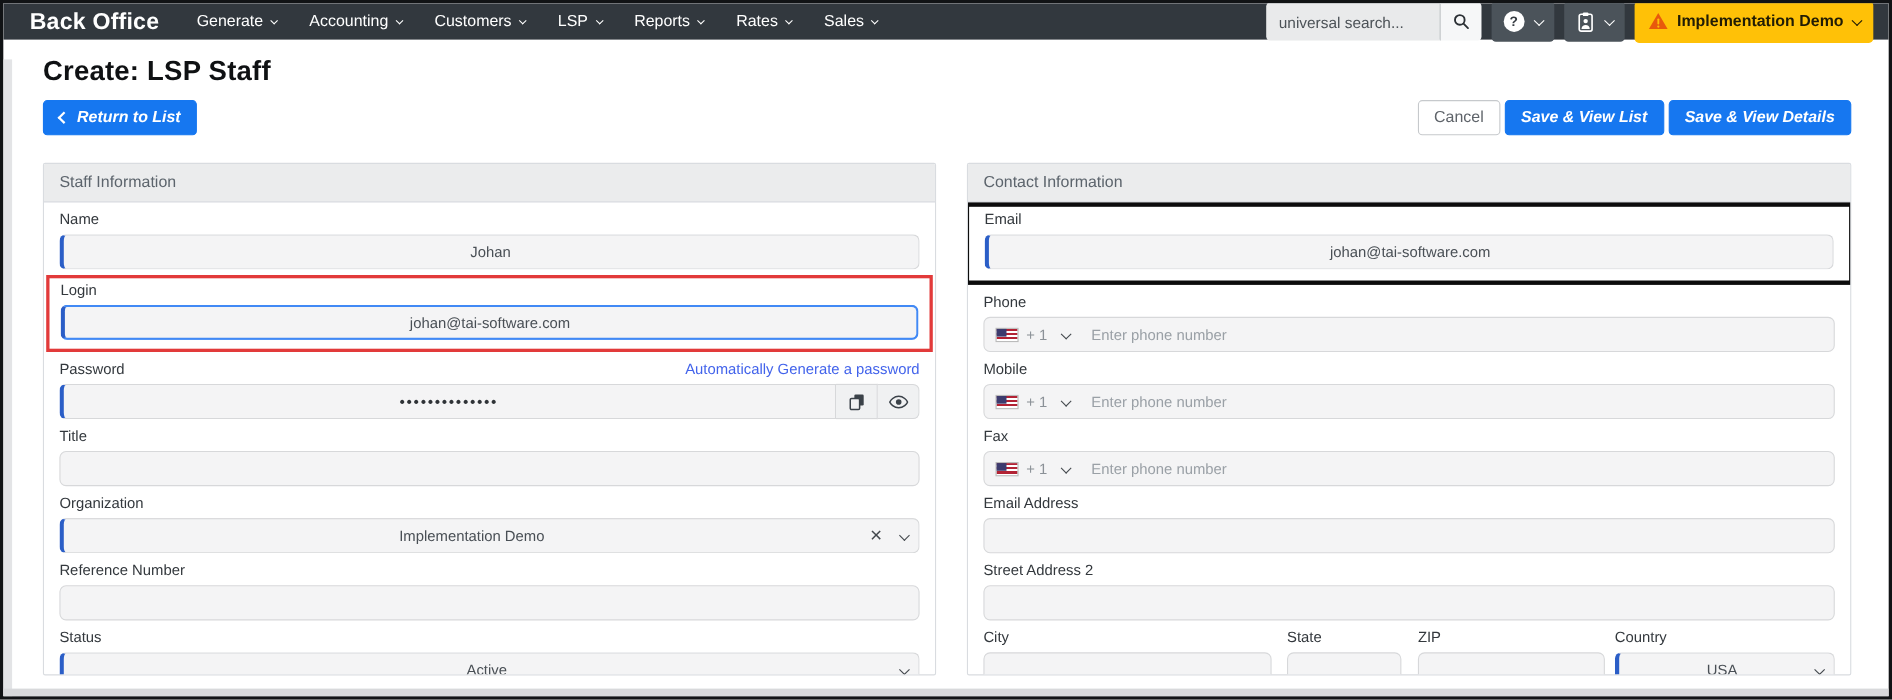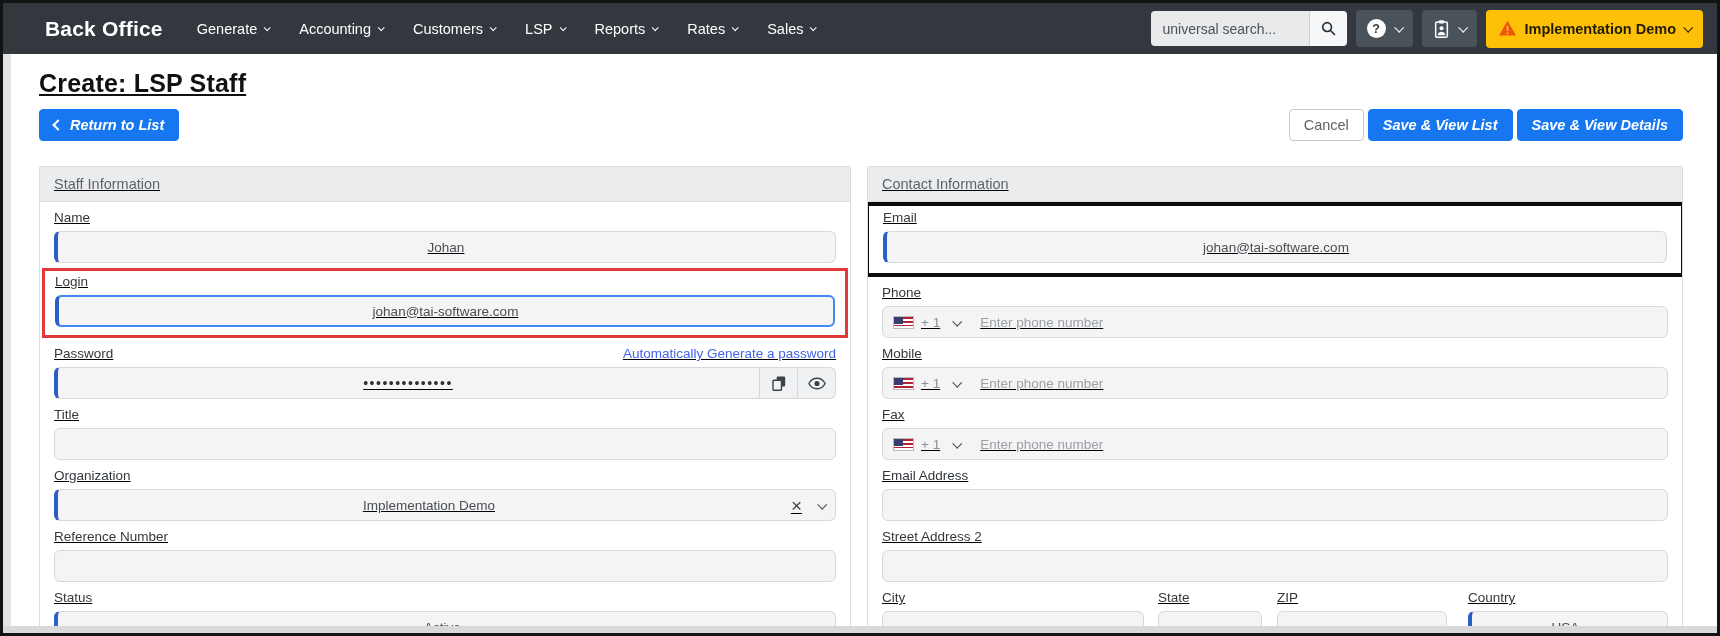--- a/index.html
+++ b/index.html
@@ -6,22 +6,22 @@
   html, body { width: 1720px; height: 636px; }
   body {
     font-family: "Liberation Sans", sans-serif;
     background: #ffffff;
     border: 3px solid #111315;
     position: relative;
     overflow: hidden;
   }
   
   .navbar {
-    height: 51px; background: #32383e; display: flex; align-items: center;
-    padding: 0 14px 0 42px; color: #fff;
+    height: 33px; background: #32383e; display: flex; align-items: center;
+    padding: 0 14px 0 24px; color: #fff;
   }
   .brand { font-size: 21px; font-weight: bold; letter-spacing: .2px; margin-right: 34px; white-space: nowrap; }
   .menu { display: flex; align-items: center; gap: 30px; }
   .menu-item { display: flex; align-items: center; gap: 7px; font-size: 14.5px; cursor: pointer; white-space: nowrap; }
   .chev { display: inline-block; width: 7px; height: 7px; border-right: 1.8px solid currentColor; border-bottom: 1.8px solid currentColor; transform: rotate(45deg) translateY(-1px); }
   .chev.sm { width: 5px; height: 5px; }
   .chev-left { display: inline-block; width: 8px; height: 8px; border-left: 2.4px solid currentColor; border-bottom: 2.4px solid currentColor; transform: rotate(45deg); }
   .nav-right { margin-left: auto; display: flex; align-items: center; gap: 9px; }
   .search-group { display: flex; height: 35px; border-radius: 4px; overflow: hidden; }
   .search-group input {
@@ -39,31 +39,31 @@
     height: 38px; background: #ffc107; border: none; border-radius: 4px; color: #211c05;
     display: flex; align-items: center; gap: 8px; padding: 0 12px; font-size: 14.5px; font-weight: 600;
     font-family: "Liberation Sans", sans-serif; cursor: pointer; white-space: nowrap;
   }
   .env-btn .chev { color: #211c05; }
   
   .left-strip { position: absolute; left: 0; top: 51px; bottom: 0; width: 8px; background: #e3e4e6; }
   .bottom-strip { position: absolute; left: 0; right: 0; bottom: 0; height: 7px; background: #d8d9db; }
   
   main { padding: 15px 34px 0 36px; }
-  h1 { font-size: 25px; font-weight: bold; color: #0f1113; letter-spacing: .2px; text-decoration: underline; }
+  h1 { font-size: 25px; font-weight: bold; color: #0f1113; letter-spacing: .2px; }
   .toolbar-row { display: flex; align-items: center; margin-top: 11px; }
   .btn {
     border-radius: 4px; font-size: 14.5px; font-family: "Liberation Sans", sans-serif;
     padding: 7px 14px; cursor: pointer; display: inline-flex; align-items: center; gap: 8px; white-space: nowrap;
   }
   .btn-blue { background: #1677f0; border: 1px solid #1677f0; color: #fff; font-weight: 600; font-style: italic; }
   .btn-outline { background: #fff; border: 1px solid #c6c9cc; color: #5f646a; }
   .actions { margin-left: auto; display: flex; gap: 4px; }
   
-  .panels { display: flex; gap: 16px; margin-top: 25px; text-decoration: underline; }
+  .panels { display: flex; gap: 28px; margin-top: 25px; }
   .panel { border: 1px solid #d9dce0; border-radius: 2px; background: #fff; height: 466px; overflow: hidden; }
   .panel-left { width: 812px; flex: 0 0 812px; }
   .panel-right { flex: 1; }
   .panel-header {
     background: #ebeced; border-bottom: 1px solid #d9dce0; color: #5c646c;
     font-size: 14.5px; padding: 9px 14px;
   }
   .panel-body { padding: 0 14px 14px; }
   .fgroup { margin-top: 8px; }
   .fgroup > label, .label-row > label, .addr-col > label {

